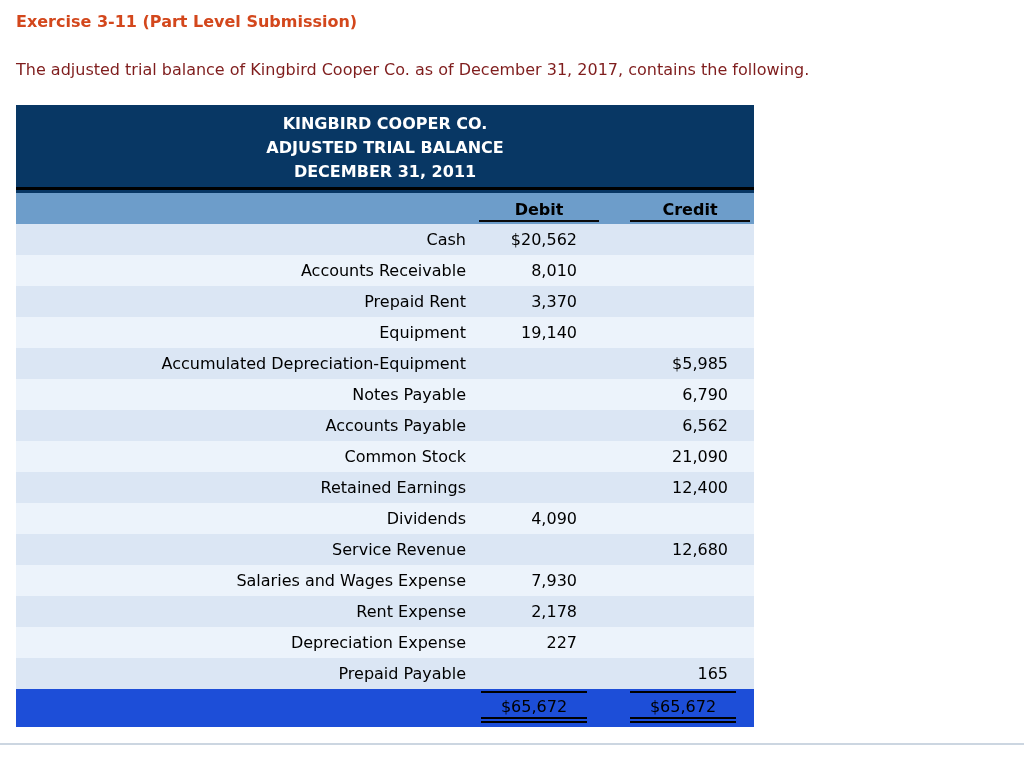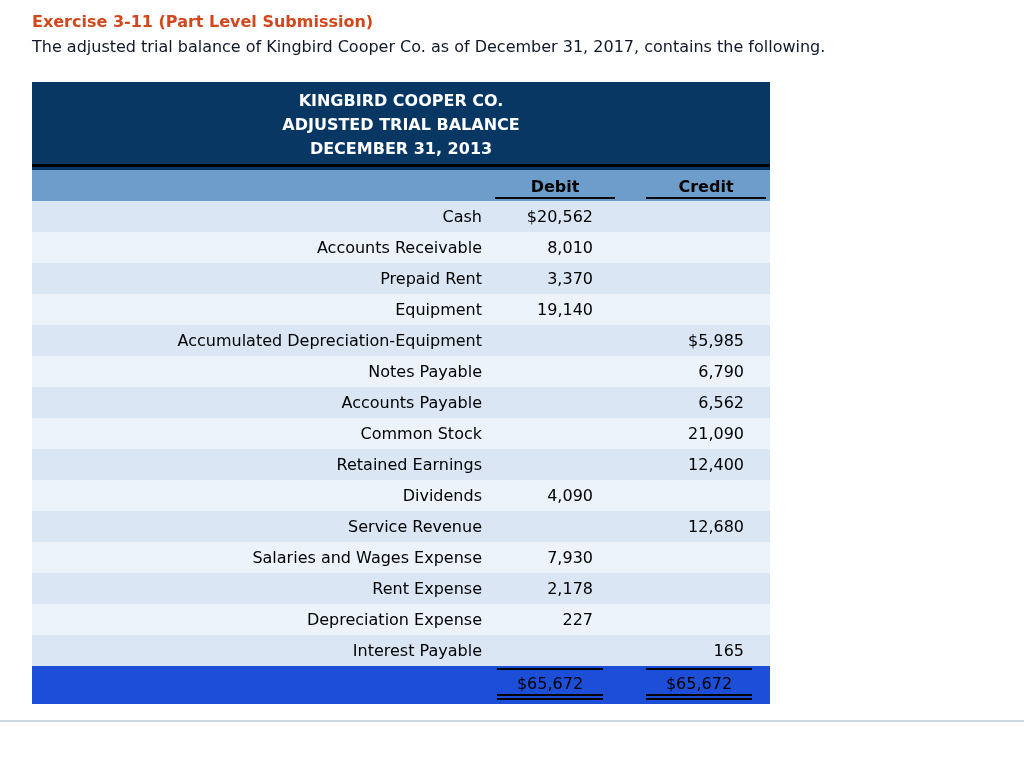--- a/index.html
+++ b/index.html
@@ -3,32 +3,32 @@
 <meta charset="utf-8">
 <style>
   * { box-sizing: border-box; margin: 0; padding: 0; }
   html, body {
     width: 1024px; height: 762px;
     background: #ffffff;
     font-family: "DejaVu Sans", "Liberation Sans", sans-serif;
     color: #000;
     overflow: hidden;
   }
-  .content { padding-left: 32px; }
+  .content { padding-left: 16px; }
 
   .page-title {
     margin-top: 12px;
     font-size: 16px;
     font-weight: bold;
     color: #d3471c;
   }
   .intro {
-    margin-top: 6px;
-    font-size: 16px;
-    color: #0f172a;
+    margin-top: 29px;
+    font-size: 16px;
+    color: #7f1d1d;
   }
 
   table.tb {
     margin-top: 26px;
     width: 738px;
     border-collapse: collapse;
     table-layout: fixed;
     font-size: 16px;
   }
   col.c-account { width: 450px; }
@@ -113,21 +113,21 @@
     <colgroup>
       <col class="c-account">
       <col class="c-debit">
       <col class="c-credit">
     </colgroup>
     <thead>
       <tr>
         <th class="tb-head" colspan="3">
           <div class="head-line">KINGBIRD COOPER CO.</div>
           <div class="head-line">ADJUSTED TRIAL BALANCE</div>
-          <div class="head-line">DECEMBER 31, 2013</div>
+          <div class="head-line">DECEMBER 31, 2011</div>
           <div class="black-rule"></div>
         </th>
       </tr>
       <tr class="tb-cols">
         <th></th>
         <th class="col-debit">
           <span class="colhead">Debit</span>
         </th>
         <th class="col-credit">
           <span class="colhead">Credit</span>
@@ -200,21 +200,21 @@
         <td class="acct">Rent Expense</td>
         <td class="num col-debit">2,178</td>
         <td class="num col-credit"></td>
       </tr>
         <tr>
         <td class="acct">Depreciation Expense</td>
         <td class="num col-debit">227</td>
         <td class="num col-credit"></td>
       </tr>
         <tr>
-        <td class="acct">Interest Payable</td>
+        <td class="acct">Prepaid Payable</td>
         <td class="num col-debit"></td>
         <td class="num col-credit">165</td>
       </tr>
       </tbody>
     <tfoot>
       <tr>
         <td></td>
         <td class="num col-debit">
           <span class="total-amount">$65,672</span>
         </td>

